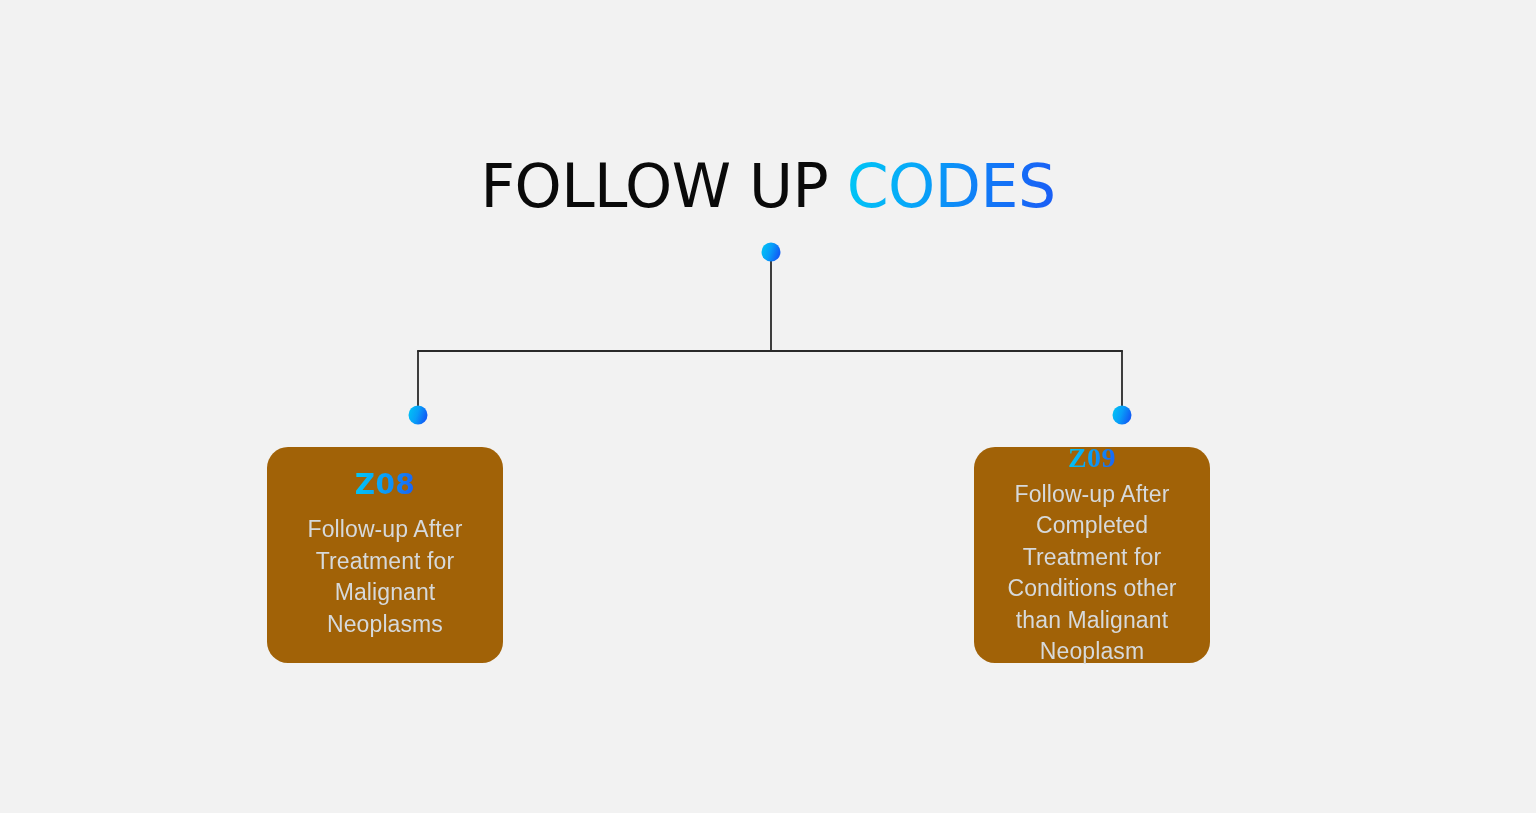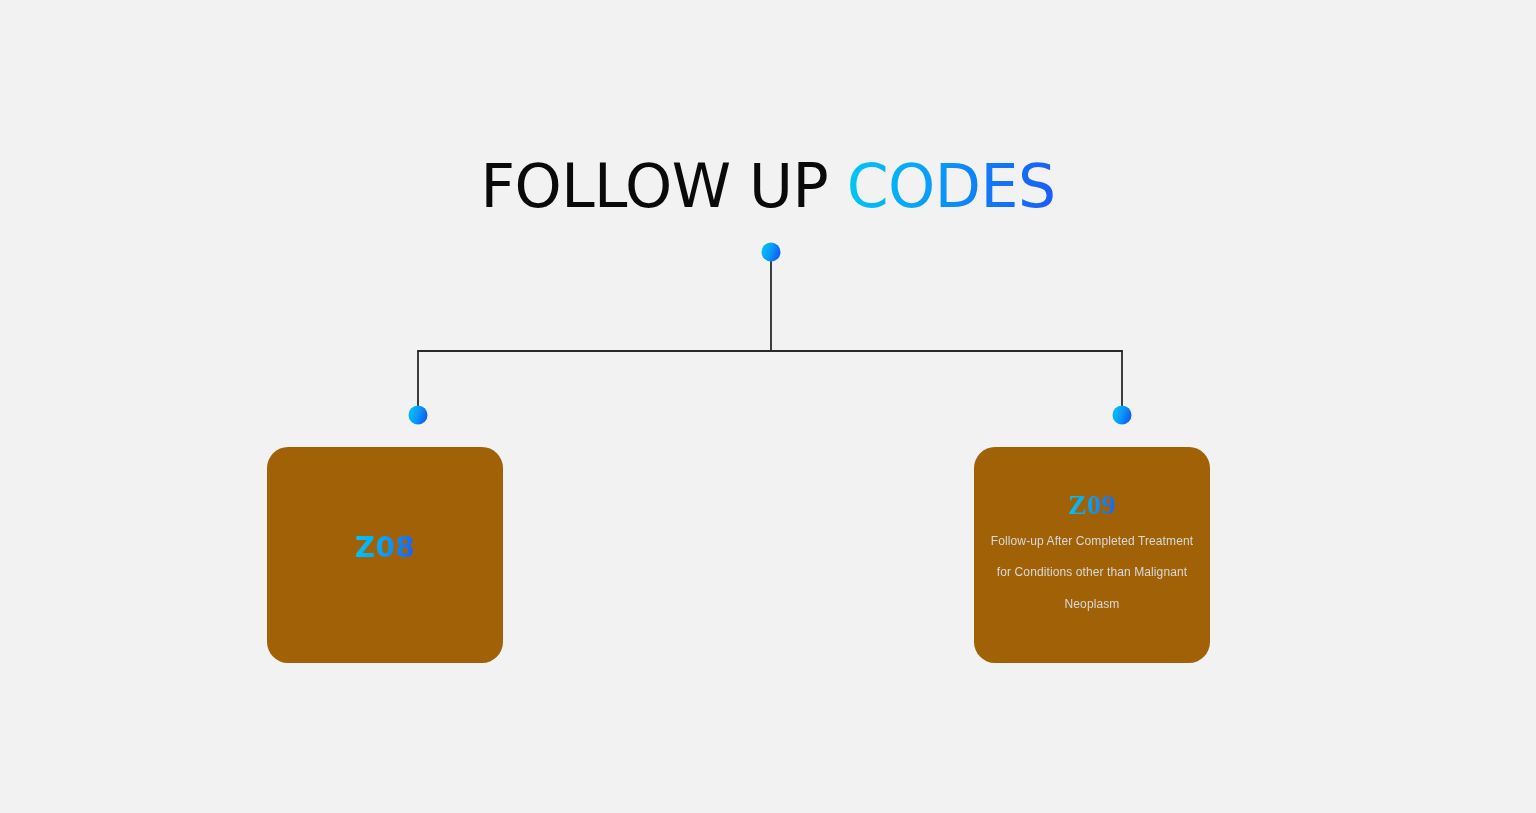--- a/index.html
+++ b/index.html
@@ -83,21 +83,21 @@
     font-family: "DejaVu Sans", "Liberation Sans", sans-serif;
     background-image: linear-gradient(100deg, #00c8f5 0%, #0aa3f8 45%, #1b5cf5 100%);
     -webkit-background-clip: text;
     background-clip: text;
     color: transparent;
     -webkit-text-fill-color: transparent;
   }
   #card-z09 .card-code { margin-bottom: 4px; font-family: Liberation Serif, serif; }
 
   .card-desc {
-    font-size: 12px;
+    font-size: 23px;
     font-weight: 300;
     line-height: 31.5px;
     color: #d6d9db;
     text-align: center;
     letter-spacing: 0.1px;
     max-width: 262px;
     font-family: "Liberation Sans", sans-serif;
   }
 </style>
 </head>
@@ -126,20 +126,21 @@
 
     <line x1="1122" y1="350.5" x2="1122" y2="415" stroke="#2a2a2a" stroke-width="1.8"></line>
 
     <circle cx="771" cy="252" r="9.5" fill="url(#dotGrad)"></circle>
     <circle cx="418" cy="415" r="9.5" fill="url(#dotGrad)"></circle>
     <circle cx="1122" cy="415" r="9.5" fill="url(#dotGrad)"></circle>
   </svg>
 
   <div class="card" id="card-z08">
     <div class="card-code">Z08</div>
+    <div class="card-desc">Follow-up After Treatment for Malignant Neoplasms</div>
   </div>
 
   <div class="card" id="card-z09">
     <div class="card-code">Z09</div>
     <div class="card-desc">Follow-up After Completed Treatment for Conditions other than Malignant Neoplasm</div>
   </div>
 
 </div>
 
 </body></html>

